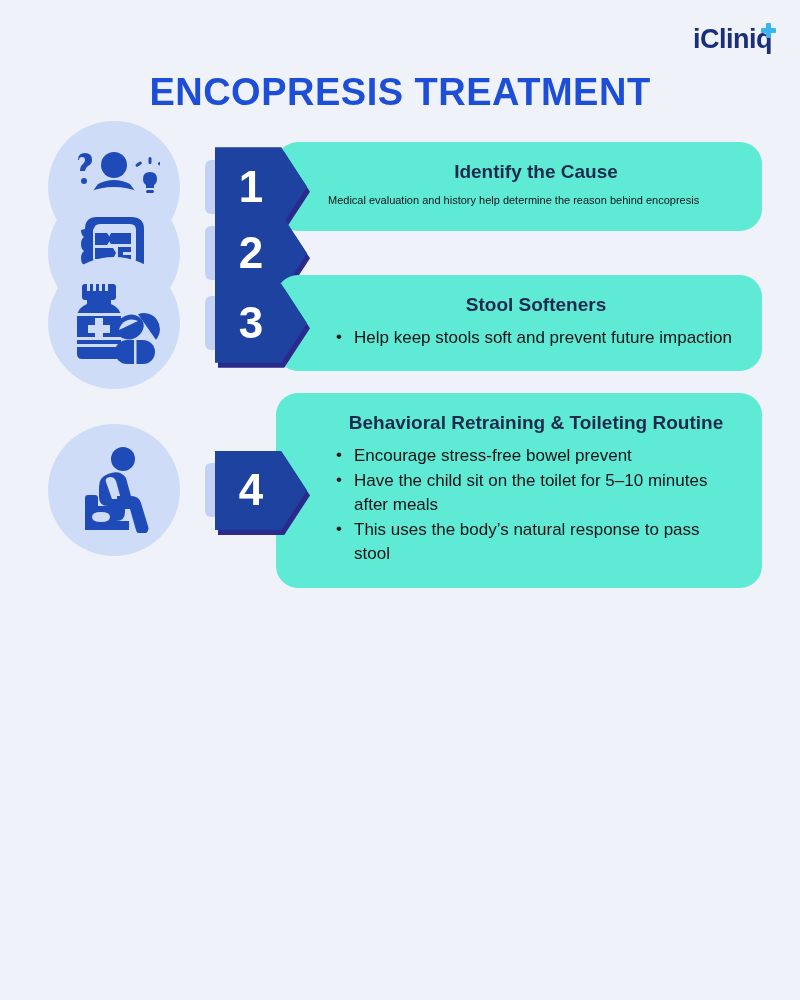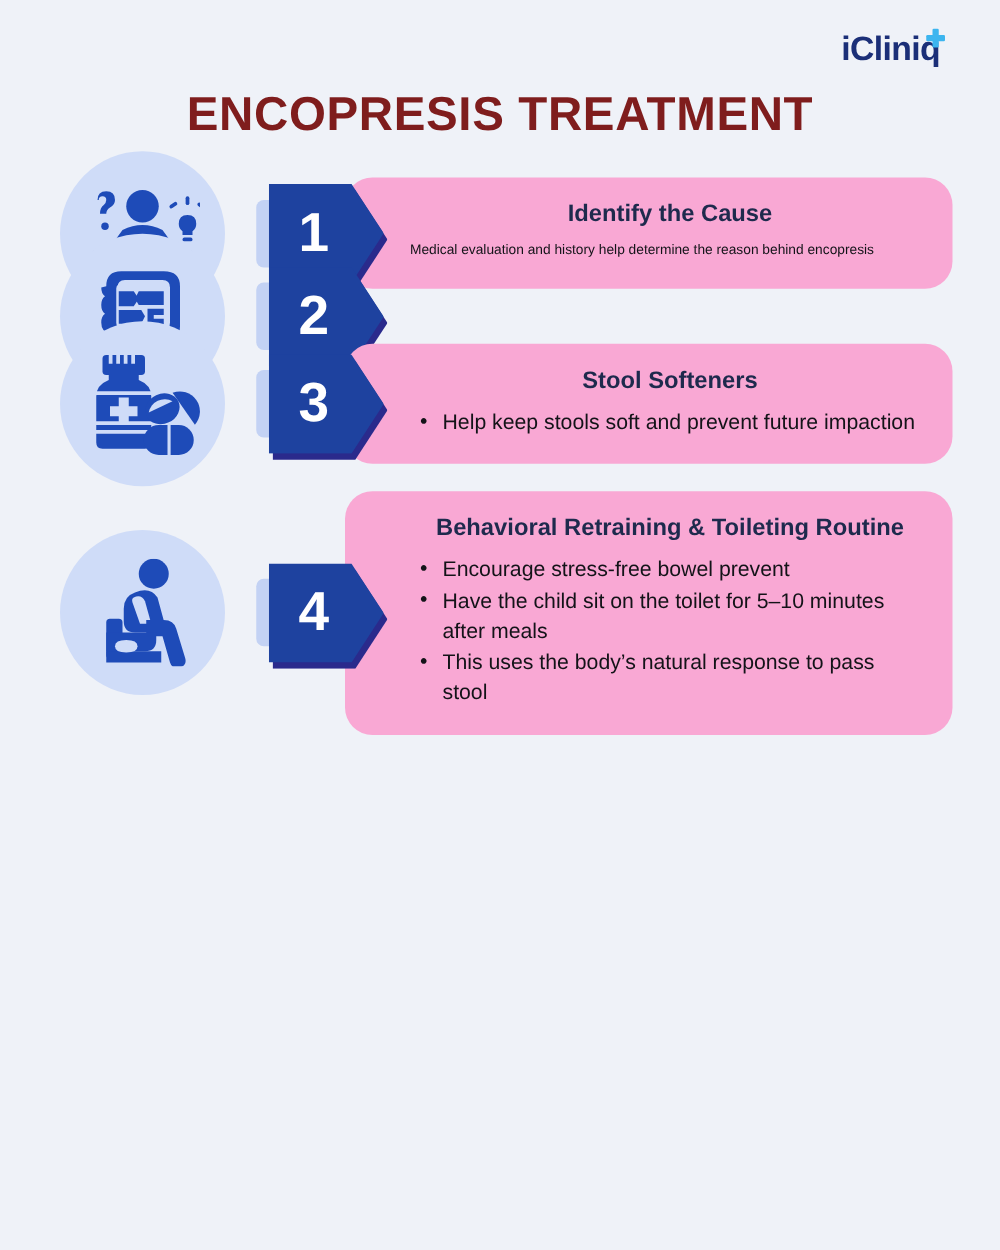--- a/index.html
+++ b/index.html
@@ -12,21 +12,21 @@
     background: #eff2f8;
     font-family: "Liberation Sans", sans-serif;
     overflow: hidden;
     position: relative;
   }
 
   
   .logo {
     position: absolute;
     top: 26px;
-    right: 44px;
+    right: 24px;
     display: flex;
     align-items: flex-start;
     line-height: 1;
   }
   .logo-text {
     font-size: 27px;
     font-weight: bold;
     color: #1b2f78;
     letter-spacing: -0.5px;
   }
@@ -53,21 +53,21 @@
 
   
   .page-title {
     position: absolute;
     top: 71px;
     left: 0;
     width: 800px;
     text-align: center;
     font-size: 38px;
     font-weight: bold;
-    color: #7f1d1d;
+    color: #1d4ed8;
     letter-spacing: 0.5px;
   }
 
   
   .steps {
     position: absolute;
     top: 142px;
     left: 0;
     width: 800px;
   }
@@ -141,21 +141,21 @@
     color: #ffffff;
     font-size: 44px;
     font-weight: bold;
   }
 
   
   .card {
     margin-left: 276px;
     width: 486px;
     box-sizing: border-box;
-    background: #f9a8d4;
+    background: #5eead4;
     border-radius: 22px;
     padding: 18px 26px 20px 52px;
   }
   .card-title {
     text-align: center;
     font-size: 19px;
     font-weight: bold;
     color: #1e2a4d;
     margin-bottom: 9px;
     line-height: 1.25;

